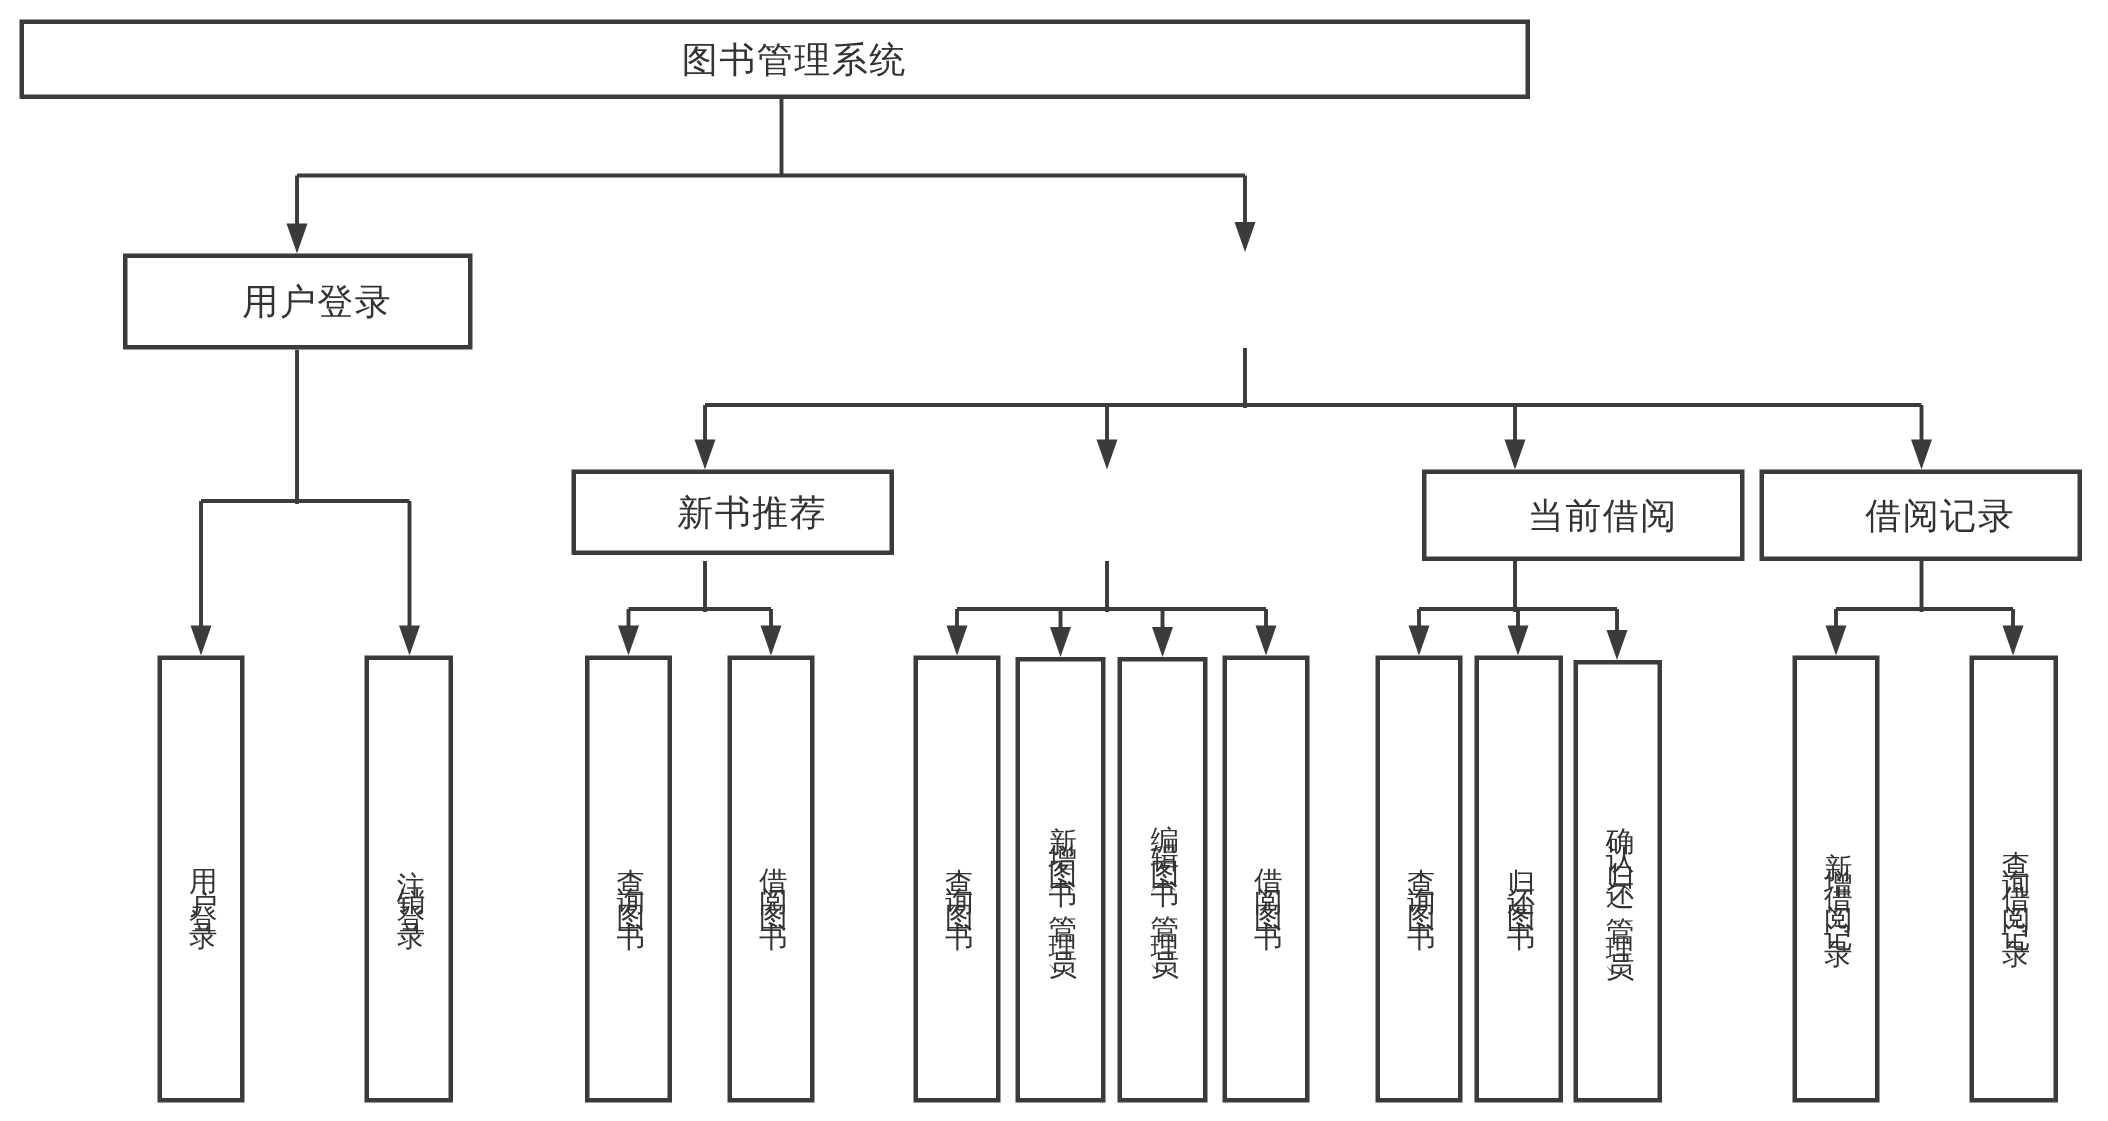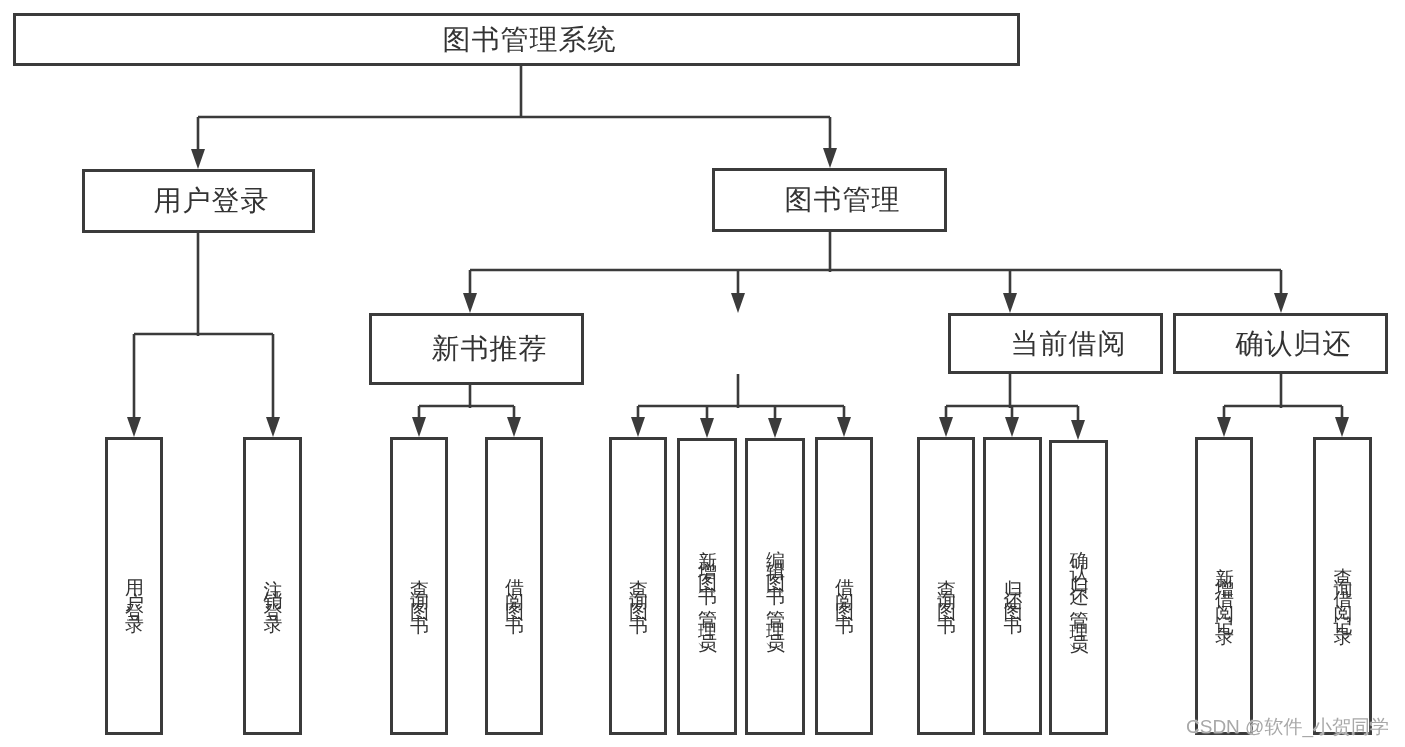--- a/index.html
+++ b/index.html
@@ -13,21 +13,21 @@
     position:relative;width:1405px;height:747px;background:var(--bg);
     font-family:"Liberation Sans","DejaVu Sans",sans-serif;overflow:hidden;
   }
   #connectors{position:absolute;left:0;top:0;width:1405px;height:747px;z-index:1;}
   .box{
     position:absolute;box-sizing:border-box;background:#fff;
     border:3px solid var(--line);color:var(--text);
     display:flex;align-items:center;justify-content:center;
     z-index:2;text-align:center;
   }
-  .h{font-size:28px;letter-spacing:1px;padding-left:26px;}
+  .h{font-size:24px;letter-spacing:1px;padding-left:26px;}
   .leaf{
     writing-mode:vertical-rl;text-orientation:mixed;
     font-size:19px;letter-spacing:12px;line-height:1.1;
     padding-top:4px;
   }
   #watermark{
     position:absolute;left:1186px;top:714px;z-index:3;
     font-size:19px;color:var(--wm);white-space:nowrap;
     text-shadow:0 0 2px #fff,0 0 1px #fff;
     font-family:"Liberation Sans","DejaVu Sans",sans-serif;
@@ -89,38 +89,36 @@
       <polygon points="1071,420 1085,420 1078,440" fill="var(--line)"></polygon>
       <line x1="1224" y1="406" x2="1224" y2="422" stroke="var(--line)" stroke-width="2.6"></line>
       <polygon points="1217,417 1231,417 1224,437" fill="var(--line)"></polygon>
       <line x1="1342" y1="406" x2="1342" y2="422" stroke="var(--line)" stroke-width="2.6"></line>
       <polygon points="1335,417 1349,417 1342,437" fill="var(--line)"></polygon>
     </svg>
 
   <div class="box h" style="left:13px;top:13px;width:1007px;height:53px;">图书管理系统</div>
 
   <div class="box h" style="left:82px;top:169px;width:233px;height:64px;">用户登录</div>
-  <div class="box h" style="left:712px;top:168px;width:235px;height:64px;">图书管理</div>
 
-  <div class="box h" style="left:369px;top:313px;width:215px;height:72px;">新书推荐</div>
+  <div class="box h" style="left:381px;top:313px;width:215px;height:57px;">新书推荐</div>
   <div class="box h" style="left:948px;top:313px;width:215px;height:61px;">当前借阅</div>
-  <div class="box h" style="left:1173px;top:313px;width:215px;height:61px;">确认归还</div>
+  <div class="box h" style="left:1173px;top:313px;width:215px;height:61px;">借阅记录</div>
 
   <div class="box leaf" style="left:105px;top:437px;width:58px;height:298px;">用户登录</div>
   <div class="box leaf" style="left:243px;top:437px;width:59px;height:298px;">注销登录</div>
 
   <div class="box leaf" style="left:390px;top:437px;width:58px;height:298px;">查询图书</div>
   <div class="box leaf" style="left:485px;top:437px;width:58px;height:298px;">借阅图书</div>
 
   <div class="box leaf" style="left:609px;top:437px;width:58px;height:298px;">查询图书</div>
   <div class="box leaf" style="left:677px;top:438px;width:60px;height:297px;">新增图书（管理员）</div>
   <div class="box leaf" style="left:745px;top:438px;width:60px;height:297px;">编辑图书（管理员）</div>
   <div class="box leaf" style="left:815px;top:437px;width:58px;height:298px;">借阅图书</div>
 
   <div class="box leaf" style="left:917px;top:437px;width:58px;height:298px;">查询图书</div>
   <div class="box leaf" style="left:983px;top:437px;width:59px;height:298px;">归还图书</div>
   <div class="box leaf" style="left:1049px;top:440px;width:59px;height:295px;">确认归还（管理员）</div>
 
   <div class="box leaf" style="left:1195px;top:437px;width:58px;height:298px;">新增借阅记录</div>
   <div class="box leaf" style="left:1313px;top:437px;width:59px;height:298px;">查询借阅记录</div>
 
-  <div id="watermark">CSDN @软件_小贺同学</div>
 </div>
 
 </body></html>

